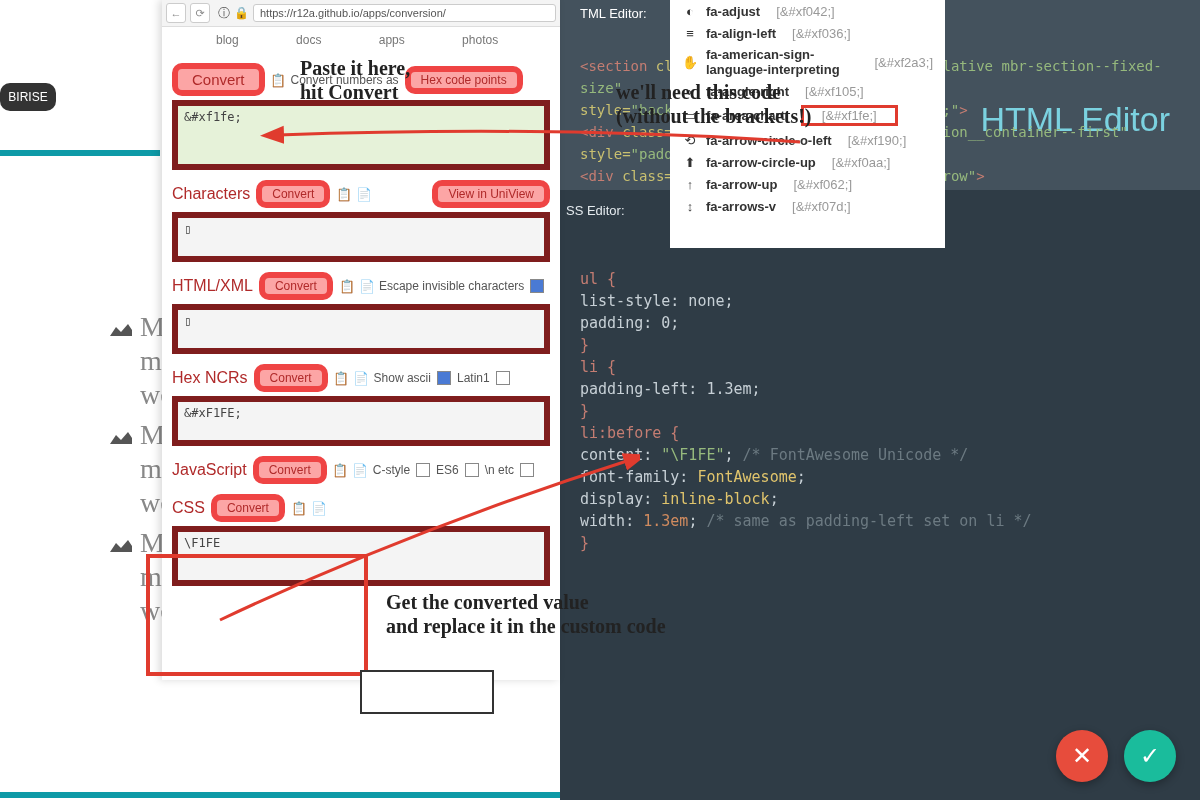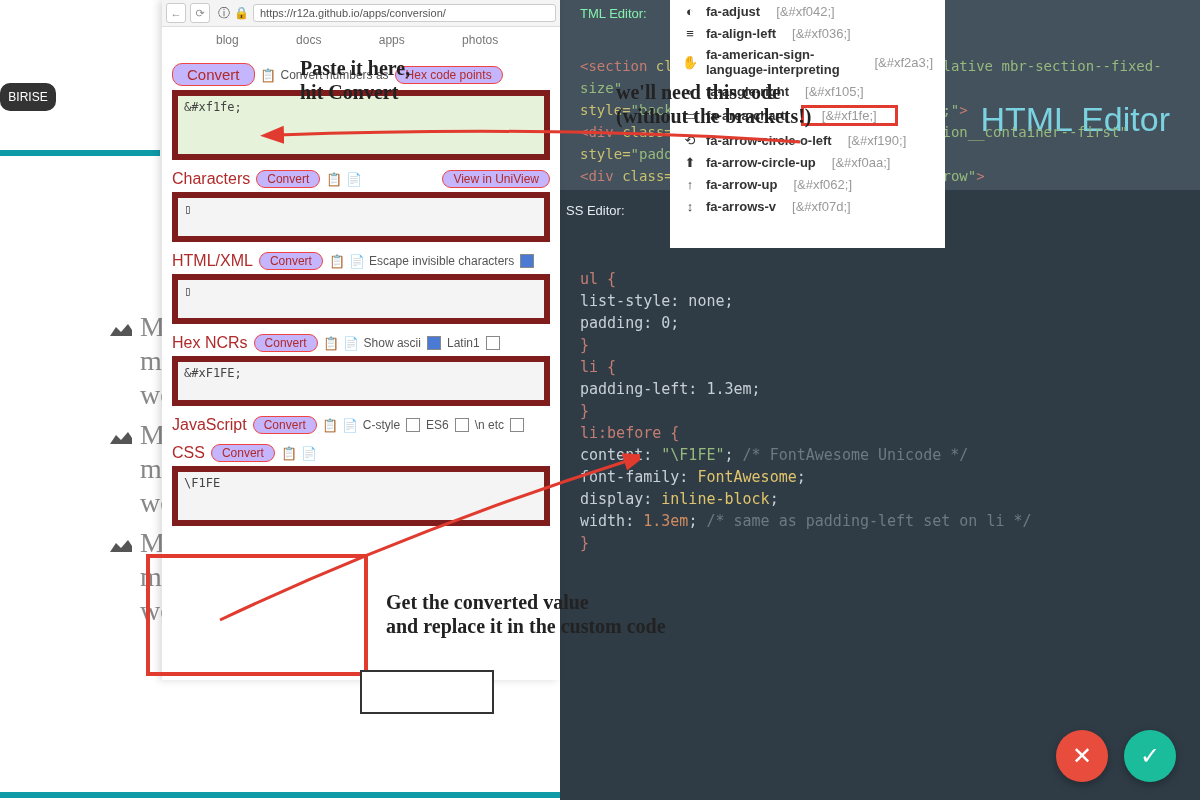--- a/index.html
+++ b/index.html
@@ -1,18 +1,18 @@
 <!DOCTYPE html>
 <html><head>
 <meta charset="utf-8">
 <style>
   html,body{margin:0;padding:0;width:1200px;height:800px;overflow:hidden;font-family:Arial,Helvetica,sans-serif;background:#fff;}
   .right-panel{position:absolute;left:560px;top:0;width:640px;height:800px;background:#2f3c46;}
   .right-header{position:absolute;left:0;top:0;width:100%;height:190px;background:#44525d;color:#d0d8de;font-size:13px;}
-  .right-header .tml{position:absolute;left:20px;top:6px;color:#86efac;}
+  .right-header .tml{position:absolute;left:20px;top:6px;color:#ffffff;}
   .html-editor-big{position:absolute;right:30px;top:100px;color:#7bd2e0;font-size:34px;font-weight:300;}
   .code-frag{position:absolute;left:20px;top:55px;font-family:Consolas,monospace;color:#8a97a0;font-size:14px;line-height:22px;}
   .code-frag .tag{color:#c47d72;}
   .code-frag .attr{color:#c9c070;}
   .code-frag .val{color:#96b97d;}
   .fa-panel{position:absolute;left:670px;top:0;width:275px;height:248px;background:#fff;color:#333;font-size:13px;}
   .fa-row{display:flex;align-items:center;padding:3px 12px;}
   .fa-ico{width:16px;height:16px;margin-right:8px;display:inline-flex;align-items:center;justify-content:center;}
   .fa-name{font-weight:bold;color:#333;}
   .fa-code{color:#999;margin-left:16px;}
@@ -33,21 +33,21 @@
   .browser{position:absolute;left:162px;top:0;width:398px;height:680px;background:#fff;box-shadow:-3px 0 8px rgba(0,0,0,0.15);}
   .addr-bar{height:26px;background:#f4f4f4;border-bottom:1px solid #ddd;display:flex;align-items:center;font-size:12px;color:#555;padding:0 4px;}
   .addr-bar .btn{width:18px;height:18px;border:1px solid #ccc;border-radius:3px;margin-right:4px;display:flex;align-items:center;justify-content:center;font-size:11px;color:#888;background:#fff;}
   .addr-bar .lock{color:#2a9d3a;margin-right:4px;}
   .addr-bar .url{flex:1;background:#fff;border:1px solid #ccc;border-radius:3px;padding:2px 6px;font-size:11px;}
   .crumbs{padding:6px 10px;font-size:12px;color:#777;}
   .crumbs span{margin-right:10px;padding-left:44px;}
   .sect{margin:10px 10px 0 10px;}
   .sect-hdr{display:flex;align-items:center;flex-wrap:wrap;gap:6px;font-size:13px;}
   .sect-hdr .title{color:#b02a2a;font-size:16px;}
-  .pill{border:1px solid #ef4444;border-radius:10px;padding:1px 10px;color:#b02a2a;font-size:12px;background:#c4b5fd;cursor:pointer;text-align:right;}
+  .pill{border:6px solid #ef4444;border-radius:10px;padding:1px 10px;color:#b02a2a;font-size:12px;background:#fca5a5;cursor:pointer;text-align:right;}
   .ico-sm{width:14px;height:14px;display:inline-block;color:#888;}
   .sect-box{background:#f4f4f4;border:6px solid #7f1d1d;min-height:30px;padding:4px 6px;font-family:Consolas,monospace;font-size:12px;color:#444;margin-top:4px;}
   .sect-box.green{background:#e6f2d9;min-height:50px;}
   .chk{width:12px;height:12px;border:1px solid #888;display:inline-block;vertical-align:middle;}
   .chk.on{background:#4a7ad4;}
   .anno{position:absolute;font-family:'Comic Sans MS','Segoe Script',cursive;font-weight:bold;color:#222;font-size:20px;line-height:24px;}
   .red-box{position:absolute;border:4px solid #e03b2e;}
   .arrow-svg{position:absolute;pointer-events:none;}
   .fab{position:absolute;bottom:18px;width:52px;height:52px;border-radius:50%;display:flex;align-items:center;justify-content:center;color:#fff;font-size:24px;box-shadow:0 3px 8px rgba(0,0,0,0.3);cursor:pointer;}
   .fab.red{background:#e74c3c;right:92px;}

